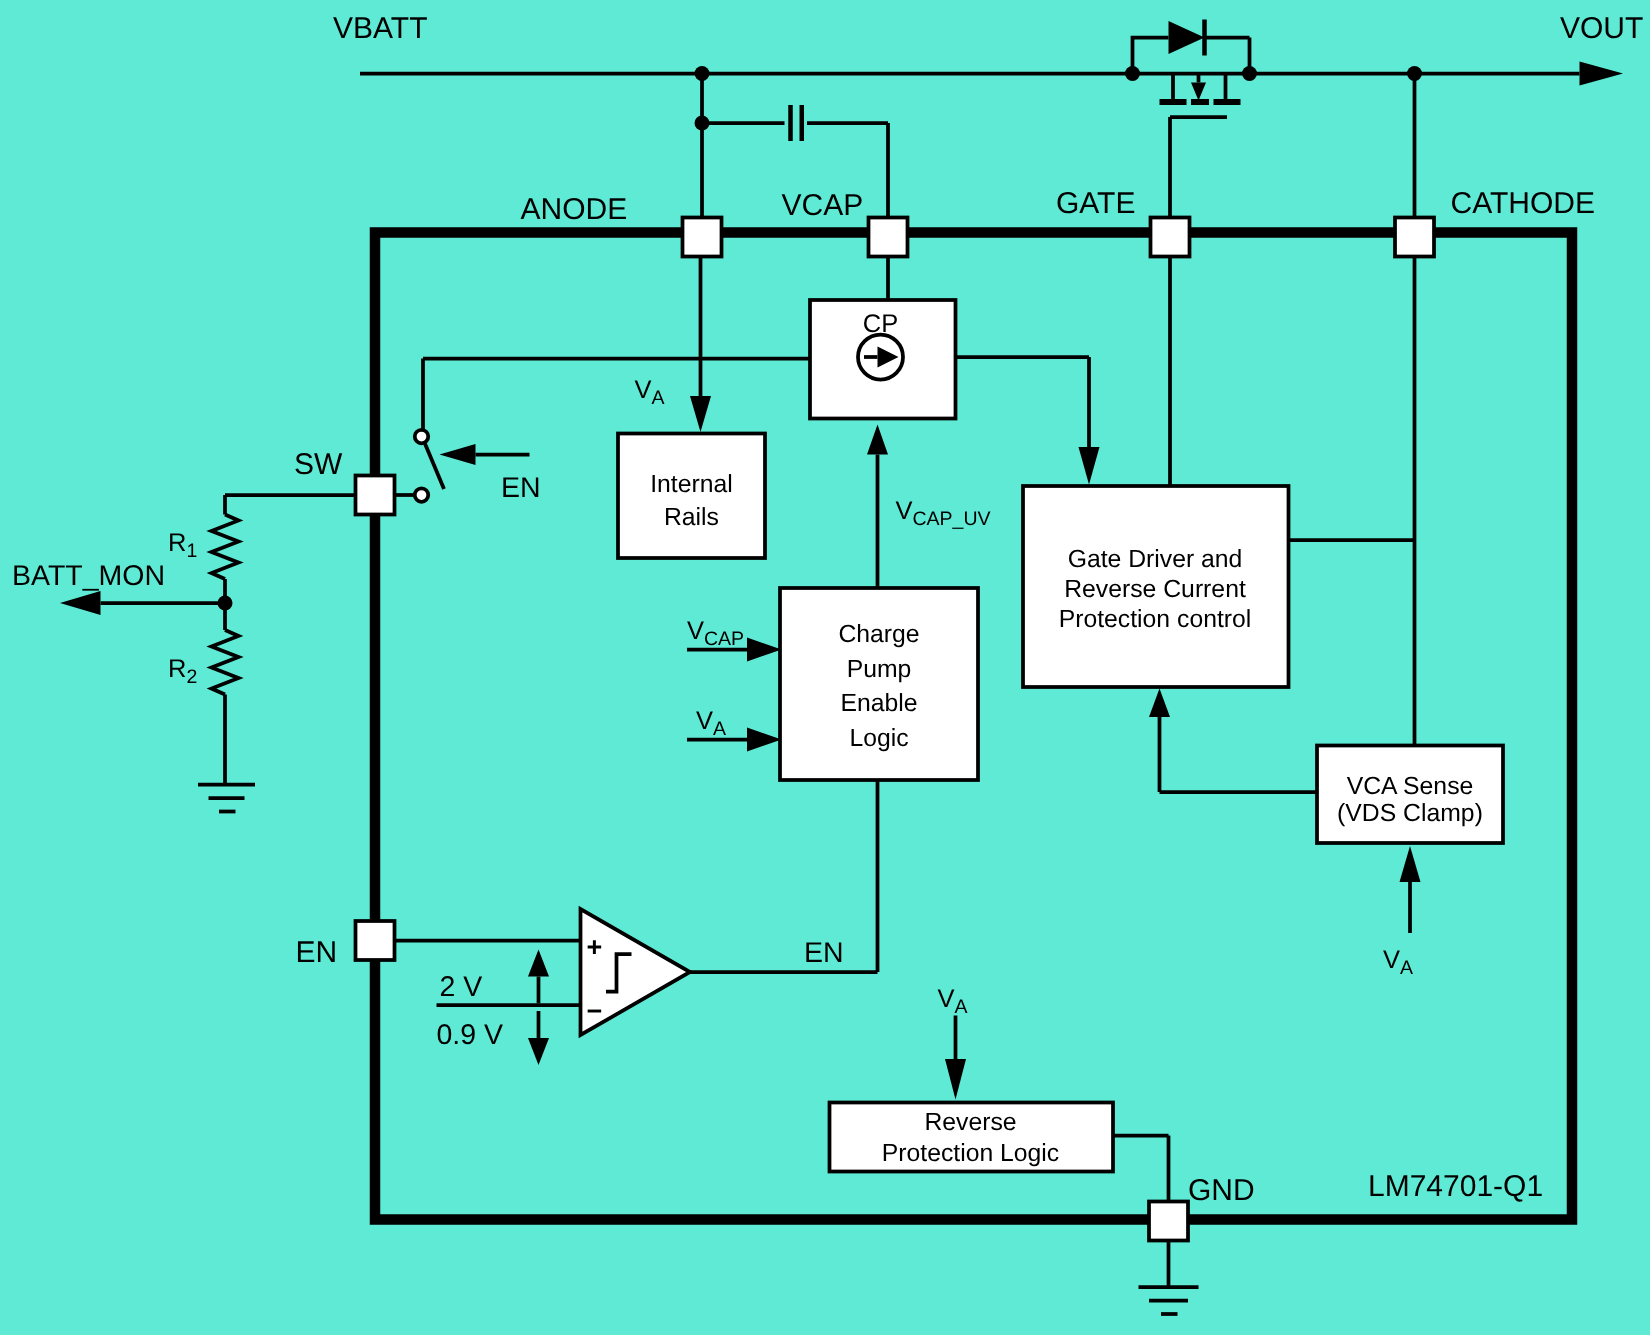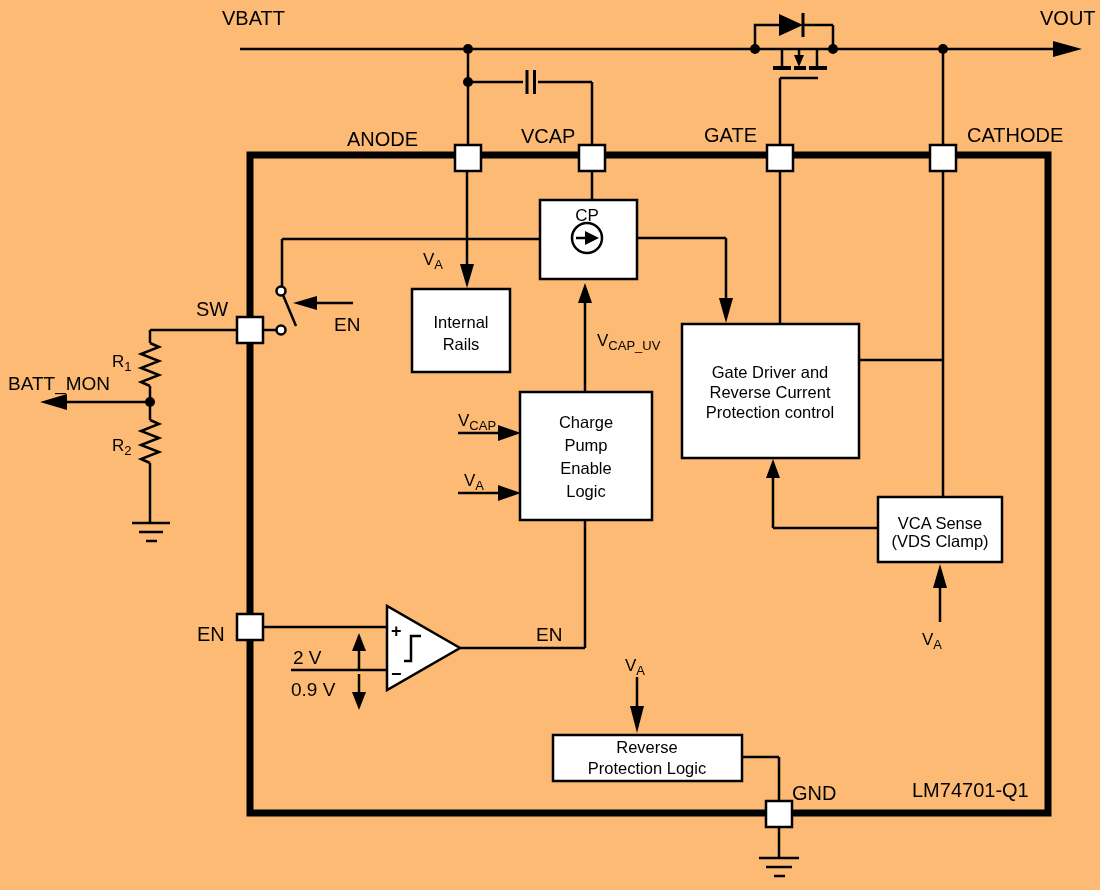--- a/index.html
+++ b/index.html
@@ -1,16 +1,16 @@
 <!DOCTYPE html>
 <html><head>
 <meta charset="utf-8">
 <style>
   html, body { margin: 0; padding: 0; background: #ffffff; }
-  .stage { position: relative; width: 1100px; height: 890px; background: #fdba74; }
+  .stage { position: relative; width: 1100px; height: 890px; background: #5eead4; }
   svg { display: block; }
   text {
     font-family: "Liberation Sans", "DejaVu Sans", sans-serif;
     fill: #000000;
   }
   .t19 { font-size: 19px; }
   .t20 { font-size: 20px; }
   .t17 { font-size: 17px; }
   .blk { font-size: 16.5px; text-anchor: middle; }
   .sub { font-size: 13px; }

